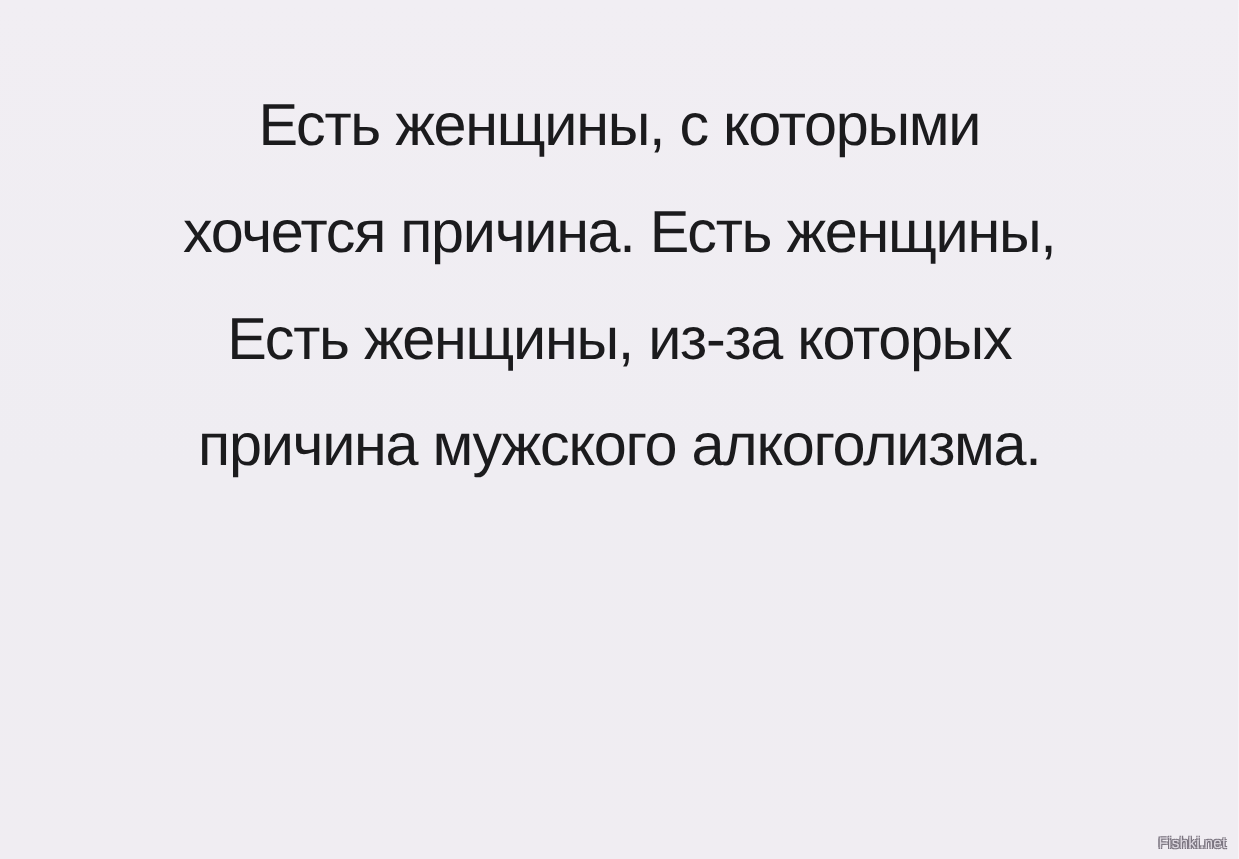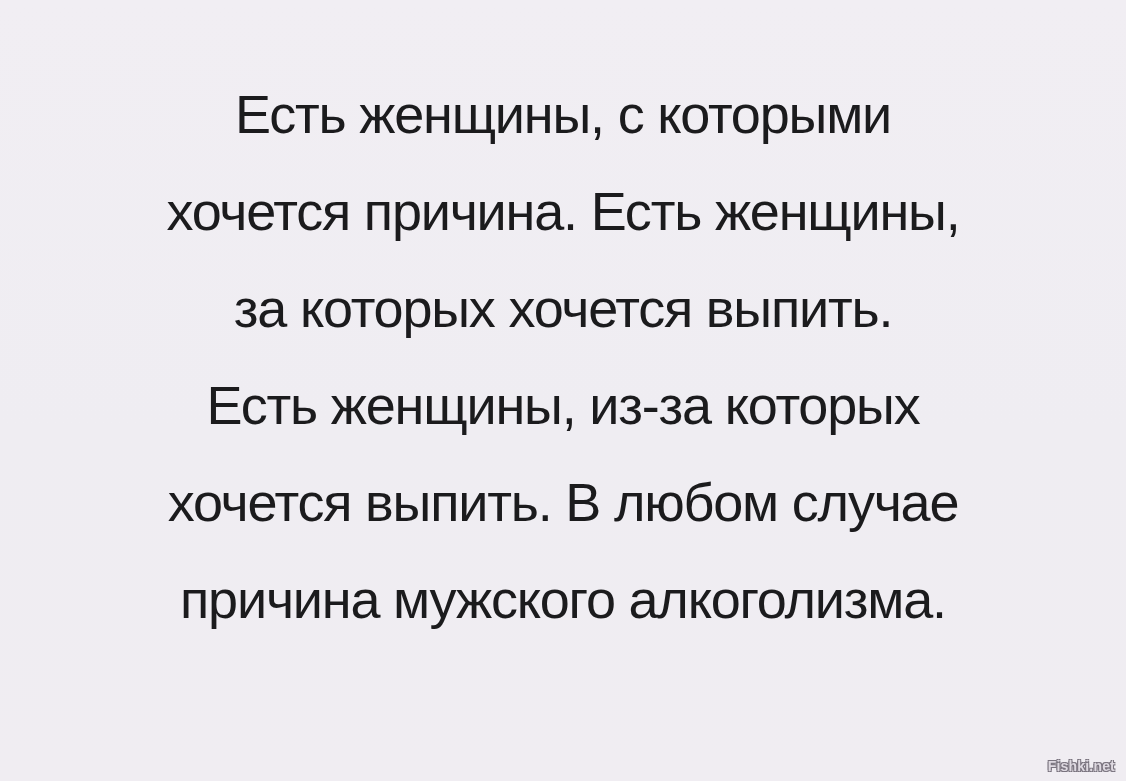--- a/index.html
+++ b/index.html
@@ -27,36 +27,34 @@
     font-weight: 400;
     letter-spacing: -1.2px;
     color: #1b1b1d;
     white-space: nowrap;
   }
   .watermark {
     position: absolute;
     right: 11px;
     bottom: 7px;
     font-size: 14px;
-    font-weight: bold;
+    font-weight: normal;
     letter-spacing: 0.2px;
     color: #ded9e1;
     text-shadow:
       -1px -1px 0 #7a747f,
        1px -1px 0 #7a747f,
       -1px  1px 0 #7a747f,
        1px  1px 0 #7a747f;
   }
 </style>
 </head>
 <body>
 
 <div class="canvas">
   <div class="text-block">
     <div class="meme-line">Есть женщины, с которыми</div>
     <div class="meme-line">хочется причина. Есть женщины,</div>
-    <div class="meme-line">за которых хочется выпить.</div>
     <div class="meme-line">Есть женщины, из-за которых</div>
-    <div class="meme-line">хочется выпить. В любом случае</div>
     <div class="meme-line">причина мужского алкоголизма.</div>
   </div>
   <div class="watermark">Fishki.net</div>
 </div>
 
 </body></html>

